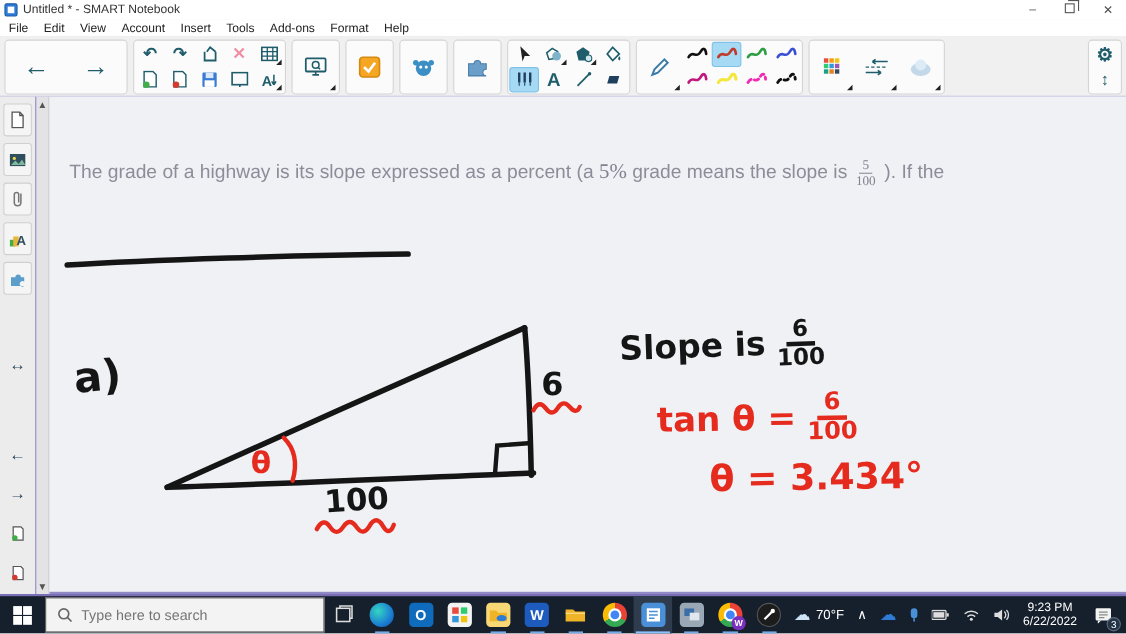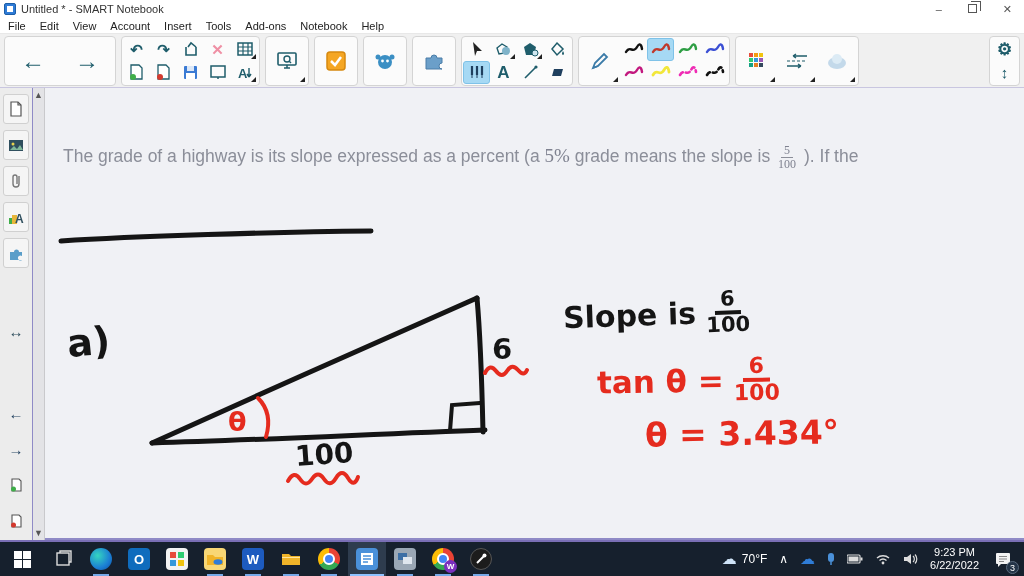--- a/index.html
+++ b/index.html
@@ -91,21 +91,21 @@
   </div>
 
   <div id="menubar">
     <span>File</span>
     <span>Edit</span>
     <span>View</span>
     <span>Account</span>
     <span>Insert</span>
     <span>Tools</span>
     <span>Add-ons</span>
-    <span>Notebook</span>
+    <span>Format</span>
     <span>Help</span>
   </div>
 
   <div id="toolbar">
     <div class="tgroup">
       <div class="tbtn big">
           <span class="glyph large">←</span>
         </div>
       <div class="tbtn big">
           <span class="glyph large">→</span>
@@ -472,20 +472,27 @@
 
   <div id="taskbar">
     <div class="tb-start">
       <span class="winlogo">
           <i></i>
           <i></i>
           <i></i>
           <i></i>
         </span>
     </div>
+    <div id="searchbox">
+      <svg class="icon" width="14" height="14">
+          <circle cx="6" cy="6" r="4.5" fill="none" stroke="#666" stroke-width="1.5"></circle>
+          <path d="M9.5 9.5 l3.5 3.5" stroke="#666" stroke-width="1.5"></path>
+        </svg>
+      <input type="text" placeholder="Type here to search" style="">
+    </div>
     <div class="tb-icon">
       <svg class="icon" width="18" height="18">
           <rect x="3" y="3" width="12" height="12" fill="none" stroke="#ddd" stroke-width="1.4"></rect>
           <path d="M6 3 V1 h11 v11 h-2" fill="none" stroke="#ddd" stroke-width="1.4"></path>
         </svg>
     </div>
 
     <div class="tb-icon">
         <span class="appsq" style="border-radius:50%; background:radial-gradient(circle at 35% 35%, #35d5c0, #1b7fd4 60%, #0b4fa0);"></span>
         <span class="openline"></span>

